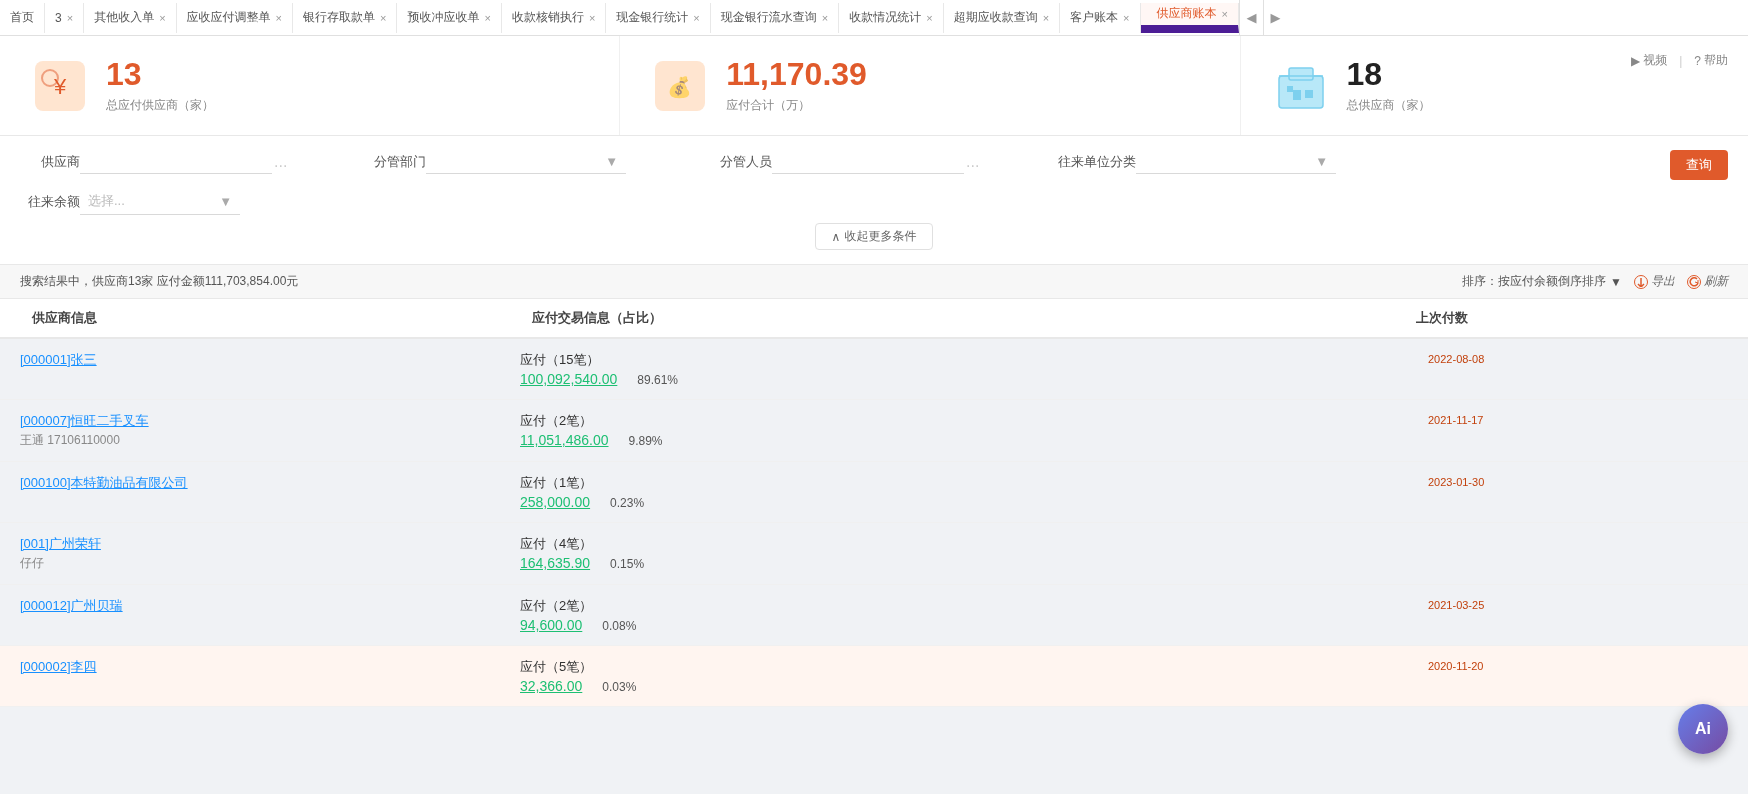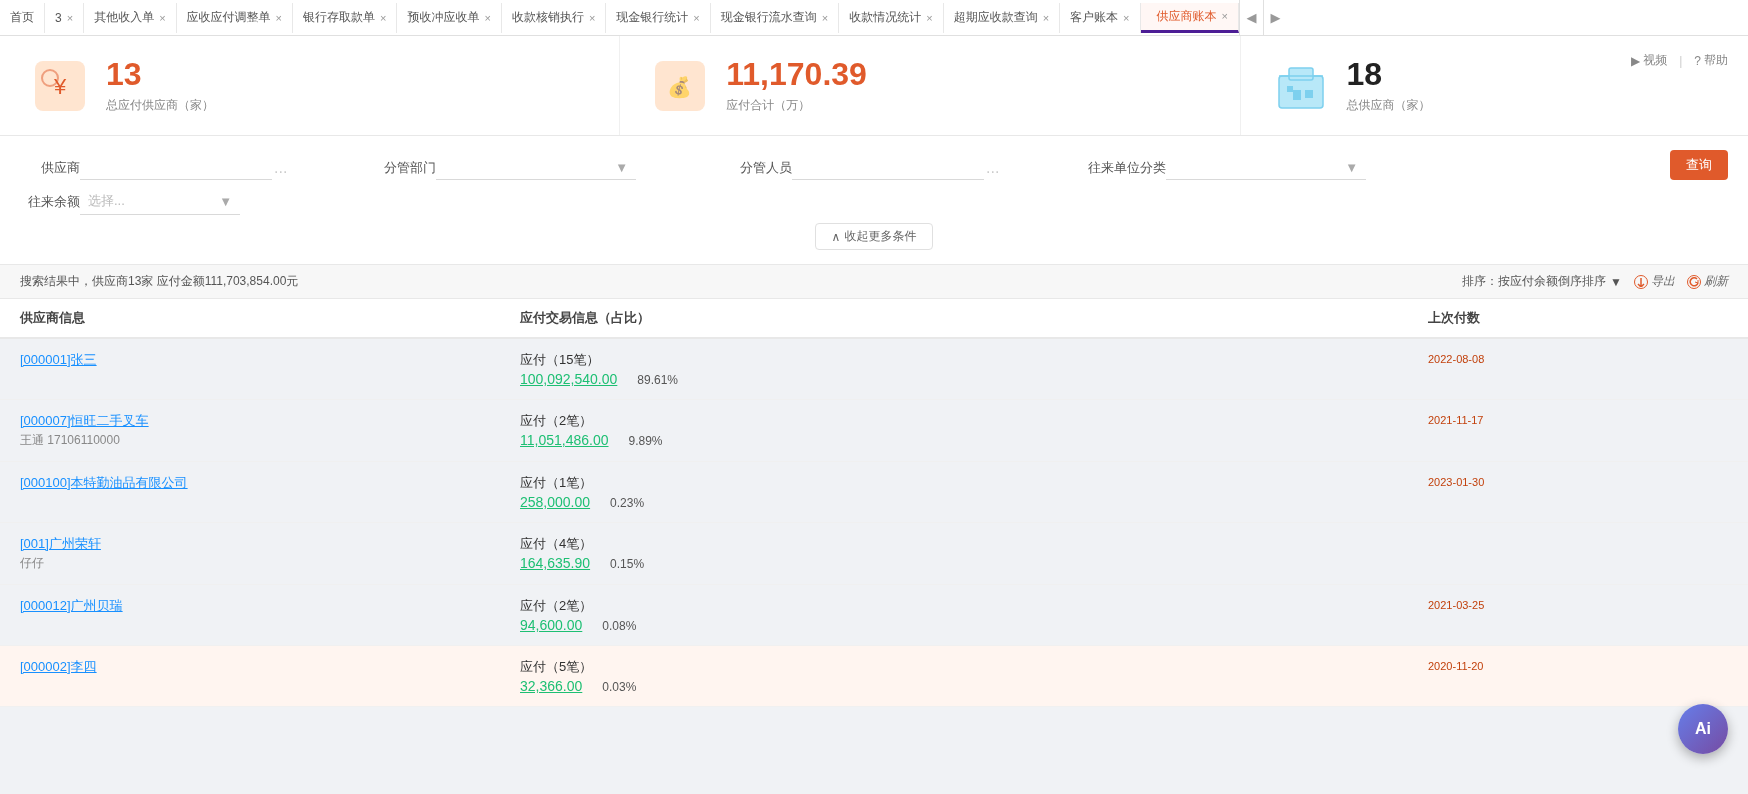--- a/index.html
+++ b/index.html
@@ -7,21 +7,21 @@
 
     
     .top-nav {
       display: flex; align-items: center; background: #fff; border-bottom: 1px solid #e0e0e0;
       height: 36px; overflow: hidden;
     }
     .nav-tab {
       display: flex; align-items: center; padding: 0 10px; height: 30px; font-size: 12px;
       white-space: nowrap; border-right: 1px solid #e8e8e8; cursor: pointer; color: #555;
     }
-    .nav-tab.active { background: #fff7f5; color: #e05a2b; border-bottom: 3px solid #4c1d95; padding-left: 16px; }
+    .nav-tab.active { background: #fff7f5; color: #e05a2b; border-bottom: 8px solid #4c1d95; padding-left: 16px; }
     .nav-tab .close-x { margin-left: 5px; color: #999; font-size: 11px; cursor: pointer; }
     .nav-arrow { width: 24px; height: 36px; display: flex; align-items: center; justify-content: center; cursor: pointer; background: #fff; border-left: 1px solid #e0e0e0; color: #999; }
 
     
     .stats-bar {
       display: flex; align-items: stretch; background: #fff; border-bottom: 1px solid #e8e8e8; height: 100px;
       position: relative;
     }
     .stat-item {
       display: flex; align-items: center; padding: 0 30px; flex: 1; border-right: 1px solid #f0f0f0;
@@ -33,21 +33,21 @@
     .stat-label { font-size: 12px; color: #888; margin-top: 4px; }
     .stat-help {
       position: absolute; right: 20px; top: 16px; display: flex; align-items: center; gap: 12px; font-size: 12px; color: #888;
     }
     .stat-help span { cursor: pointer; display: flex; align-items: center; gap: 3px; }
 
     
     .filter-area {
       background: #fff; padding: 14px 20px 10px 20px; border-bottom: 1px solid #e8e8e8;
     }
-    .filter-row { display: flex; align-items: flex-end; margin-bottom: 8px; gap: 16px; }
+    .filter-row { display: flex; align-items: flex-start; margin-bottom: 8px; gap: 6px; }
     .filter-label { font-size: 13px; color: #555; white-space: nowrap; min-width: 60px; text-align: right; }
     .filter-input {
       border: none; border-bottom: 1px solid #d9d9d9; padding: 4px 8px; font-size: 13px;
       color: #333; background: transparent; outline: none; min-width: 180px;
     }
     .filter-input::placeholder { color: #bbb; }
     .filter-select {
       display: flex; align-items: center; border-bottom: 1px solid #d9d9d9; padding: 4px 8px;
       min-width: 200px; cursor: pointer; color: #bbb; font-size: 13px;
     }
@@ -76,21 +76,21 @@
     }
     .action-btn {
       display: flex; align-items: center; gap: 3px; cursor: pointer; color: #666; font-size: 12px; font-style: italic;
     }
     .action-btn .icon-circle {
       width: 14px; height: 14px; border-radius: 50%; border: 1.5px solid #e05a2b;
       display: flex; align-items: center; justify-content: center;
     }
     .table-header {
       display: grid; grid-template-columns: 500px 1fr 300px;
-      padding: 10px 20px; border-bottom: 2px solid #e8e8e8;
+      padding: 10px 32px; border-bottom: 2px solid #e8e8e8;
       font-size: 13px; font-weight: bold; color: #444; background: #fff;
     }
     .table-row {
       display: grid; grid-template-columns: 500px 1fr 300px;
       padding: 12px 20px; border-bottom: 1px solid #f0f0f0;
       align-items: start;
     }
     .table-row:last-child { background: #fff5f0; }
     .supplier-link { color: #1890ff; text-decoration: underline; cursor: pointer; font-size: 13px; }
     .supplier-sub { font-size: 12px; color: #888; margin-top: 2px; }

